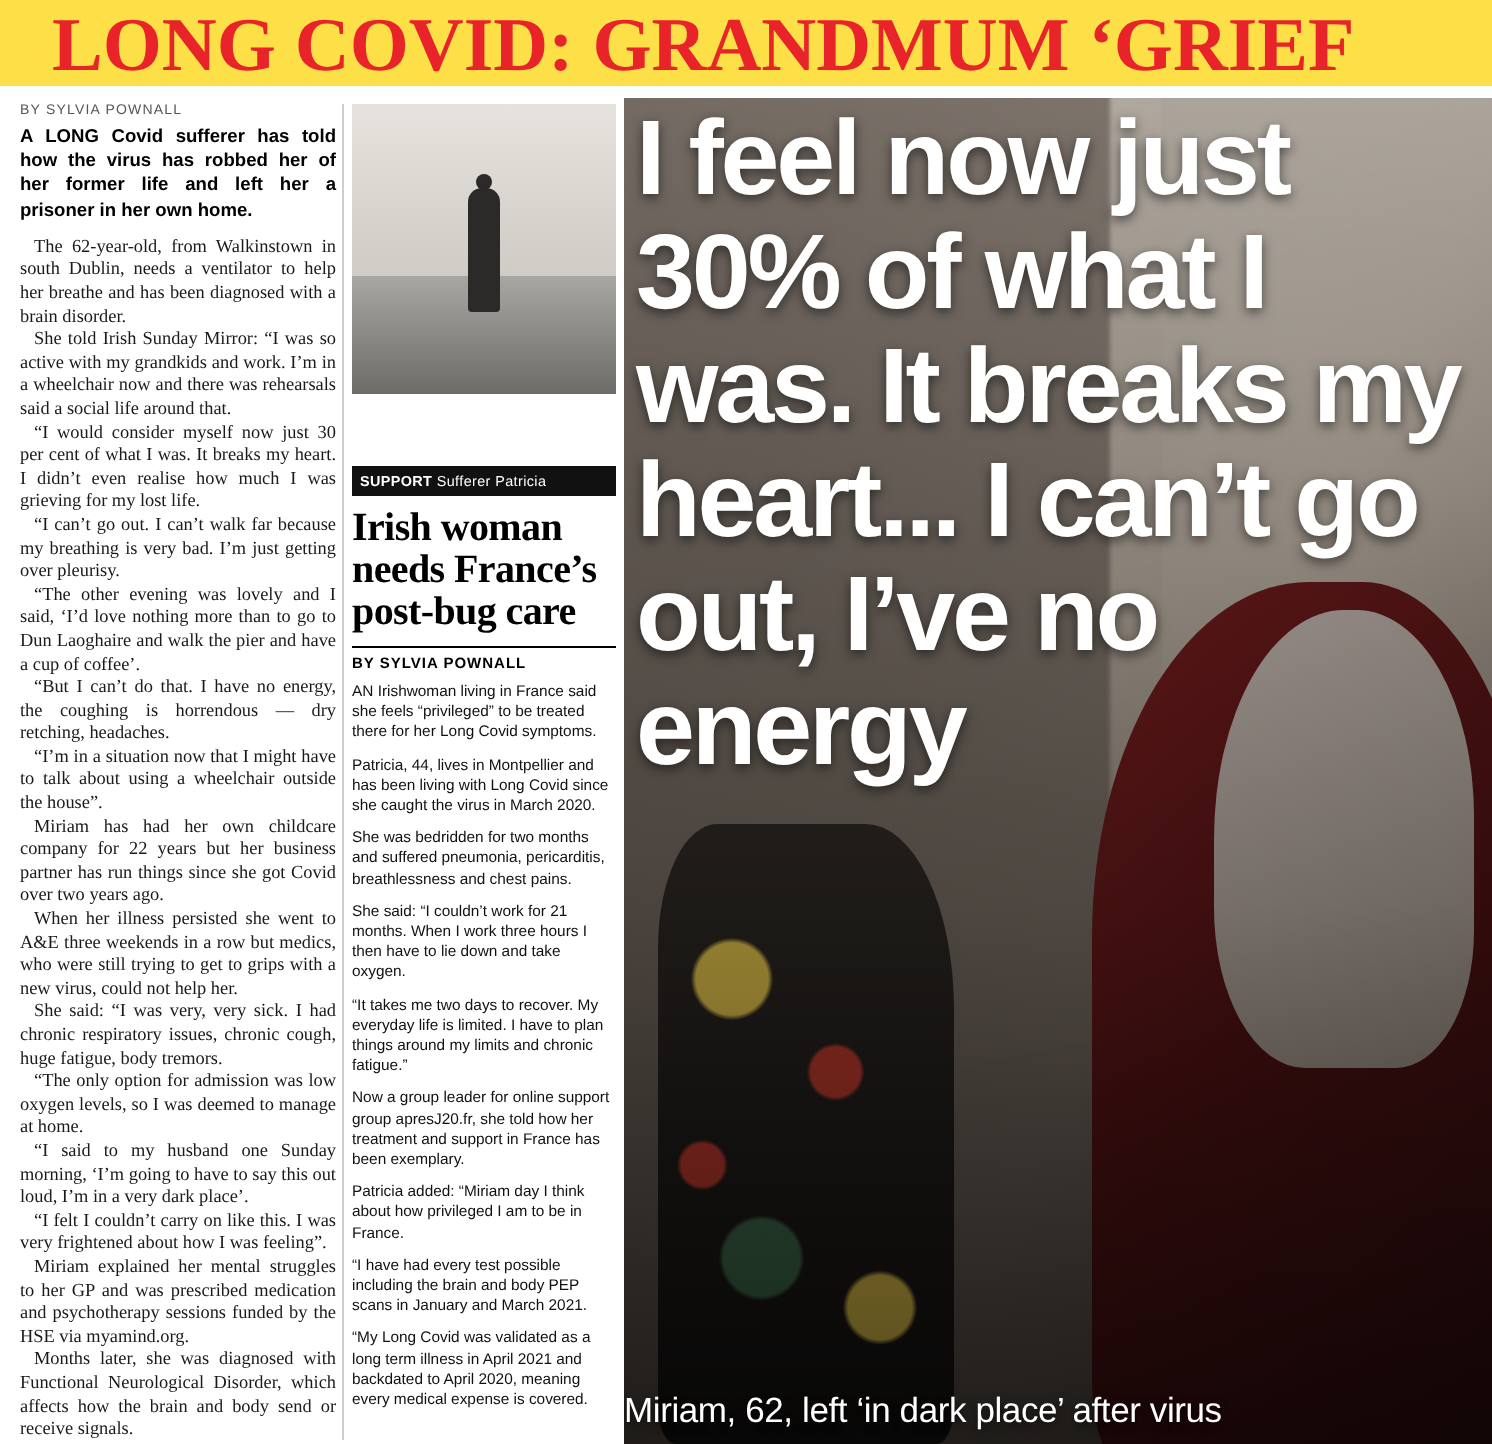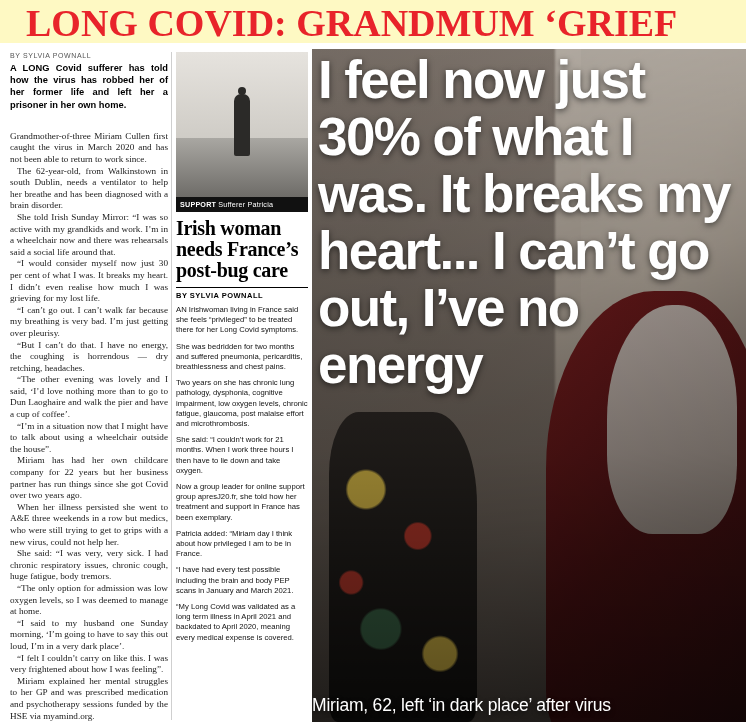--- a/index.html
+++ b/index.html
@@ -15,21 +15,21 @@
     width: 746px; height: 722px;
     background: #ffffff;
     overflow: hidden;
   }
 
   
   .masthead {
     position: absolute;
     left: 0; top: 0;
     width: 746px; height: 46px;
-    background: #fef9c3;
+    background: #fde047;
     border-bottom: 3px solid #ffffff;
   }
   .masthead-title {
     position: absolute;
     left: 26px; top: 1px;
     color: #e8232a;
     font-family: "Liberation Serif", serif;
     font-weight: bold;
     font-size: 38px;
     letter-spacing: 0px;
@@ -49,21 +49,21 @@
     letter-spacing: 0.6px;
     color: #555;
     margin-bottom: 3px;
   }
   .standfirst {
     font-family: "Liberation Sans", sans-serif;
     font-weight: bold;
     font-size: 9.3px;
     line-height: 12.2px;
     color: #000;
-    margin-bottom: 20px;
+    margin-bottom: 7px;
     text-align: justify;
   }
   .body-text p {
     margin: 0 0 0px 0;
     font-family: "Liberation Serif", serif;
     font-size: 9.2px;
     line-height: 11.6px;
     color: #1a1a1a;
     text-align: justify;
     text-indent: 7px;
@@ -104,20 +104,21 @@
     background: #2b2a28;
   }
   .photo-caption {
     width: 132px;
     background: #111;
     color: #fff;
     font-family: "Liberation Sans", sans-serif;
     font-size: 7.2px;
     padding: 3px 4px;
     letter-spacing: 0.2px;
+    margin-top: 36px;
   }
   .photo-caption b { font-weight: bold; }
   .mid-headline {
     font-family: "Liberation Serif", serif;
     font-weight: bold;
     font-size: 20px;
     line-height: 21px;
     color: #000;
     margin: 6px 0 6px 0;
     letter-spacing: -0.3px;
@@ -234,27 +235,26 @@
   <div class="masthead">
     <div class="masthead-title">LONG COVID: GRANDMUM ‘GRIEF</div>
   </div>
 
   <div class="rule-vert"></div>
 
   <div class="col-left">
     <div class="byline">BY SYLVIA POWNALL</div>
     <div class="standfirst">A LONG Covid sufferer has told how the virus has robbed her of her former life and left her a prisoner in her own home.</div>
     <div class="body-text">
-      <p class="first">Grandmother-of-three Miriam Cullen first caught the virus in March 2020 and has not been able to return to work since.</p>
       <p>The 62-year-old, from Walkinstown in south Dublin, needs a ventilator to help her breathe and has been diagnosed with a brain disorder.</p>
       <p>She told Irish Sunday Mirror: “I was so active with my grandkids and work. I’m in a wheelchair now and there was rehearsals said a social life around that.</p>
       <p>“I would consider myself now just 30 per cent of what I was. It breaks my heart. I didn’t even realise how much I was grieving for my lost life.</p>
       <p>“I can’t go out. I can’t walk far because my breathing is very bad. I’m just getting over pleurisy.</p>
+      <p>“The other evening was lovely and I said, ‘I’d love nothing more than to go to Dun Laoghaire and walk the pier and have a cup of coffee’.</p>
       <p>“But I can’t do that. I have no energy, the coughing is horrendous — dry retching, headaches.</p>
-      <p>“The other evening was lovely and I said, ‘I’d love nothing more than to go to Dun Laoghaire and walk the pier and have a cup of coffee’.</p>
       <p>“I’m in a situation now that I might have to talk about using a wheelchair outside the house”.</p>
       <p>Miriam has had her own childcare company for 22 years but her business partner has run things since she got Covid over two years ago.</p>
       <p>When her illness persisted she went to A&amp;E three weekends in a row but medics, who were still trying to get to grips with a new virus, could not help her.</p>
       <p>She said: “I was very, very sick. I had chronic respiratory issues, chronic cough, huge fatigue, body tremors.</p>
       <p>“The only option for admission was low oxygen levels, so I was deemed to manage at home.</p>
       <p>“I said to my husband one Sunday morning, ‘I’m going to have to say this out loud, I’m in a very dark place’.</p>
       <p>“I felt I couldn’t carry on like this. I was very frightened about how I was feeling”.</p>
       <p>Miriam explained her mental struggles to her GP and was prescribed medication and psychotherapy sessions funded by the HSE via myamind.org.</p>
       <p>Months later, she was diagnosed with Functional Neurological Disorder, which affects how the brain and body send or receive signals.</p>
 
@@ -268,23 +268,24 @@
       <div class="photo-figure"></div>
     </div>
     <div class="photo-caption">
       <b>SUPPORT</b>
       <span>Sufferer Patricia</span>
     </div>
     <div class="mid-headline">Irish woman needs France’s post-bug care</div>
     <div class="mid-byline">BY SYLVIA POWNALL</div>
     <div class="mid-body">
       <p>AN Irishwoman living in France said she feels “privileged” to be treated there for her Long Covid symptoms.</p>
+      <p>Patricia, 44, lives in Montpellier and has been living with Long Covid since she caught the virus in March 2020.</p>
       <p>She was bedridden for two months and suffered pneumonia, pericarditis, breathlessness and chest pains.</p>
-      <p>Two years on she has chronic lung pathology, dysphonia, cognitive impairment, low oxygen levels, chronic fatigue, glaucoma, post malaise effort and microthrombosis.</p>
       <p>She said: “I couldn’t work for 21 months. When I work three hours I then have to lie down and take oxygen.</p>
+      <p>“It takes me two days to recover. My everyday life is limited. I have to plan things around my limits and chronic fatigue.”</p>
       <p>Now a group leader for online support group apresJ20.fr, she told how her treatment and support in France has been exemplary.</p>
       <p>Patricia added: “Miriam day I think about how privileged I am to be in France.</p>
       <p>“I have had every test possible including the brain and body PEP scans in January and March 2021.</p>
       <p>“My Long Covid was validated as a long term illness in April 2021 and backdated to April 2020, meaning every medical expense is covered.</p>
 
     </div>
   </div>
 
   <div class="col-right">
     <div class="rp-bg"></div>

